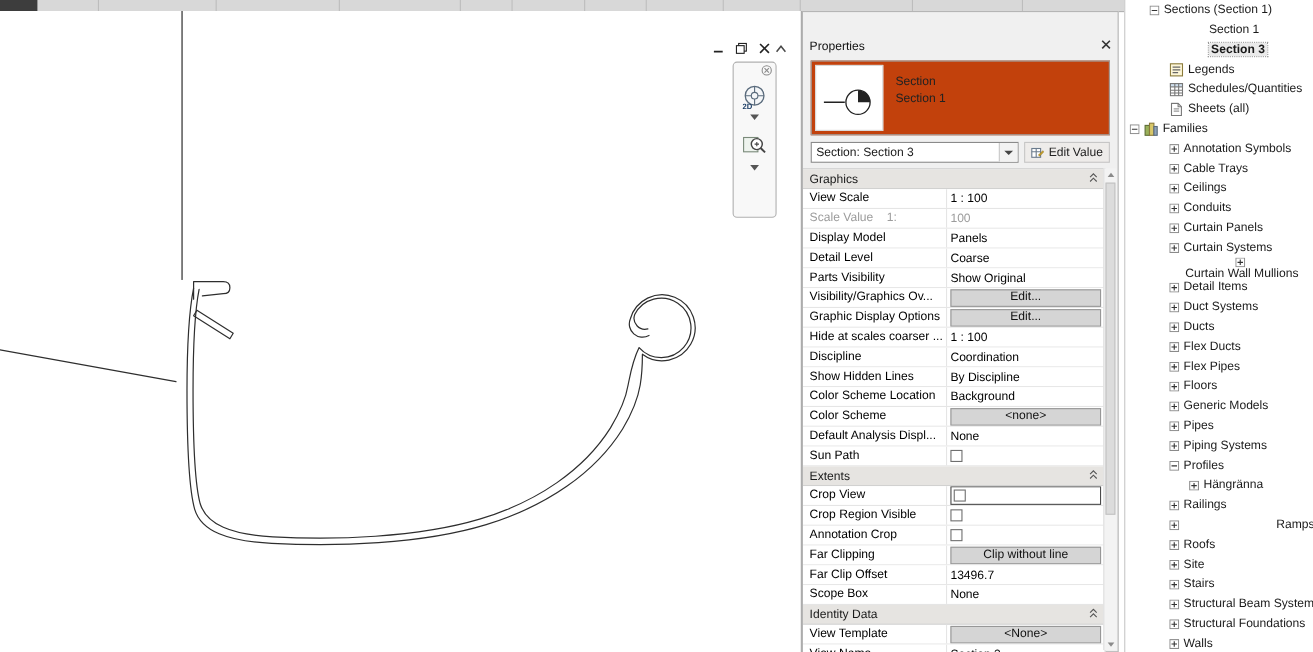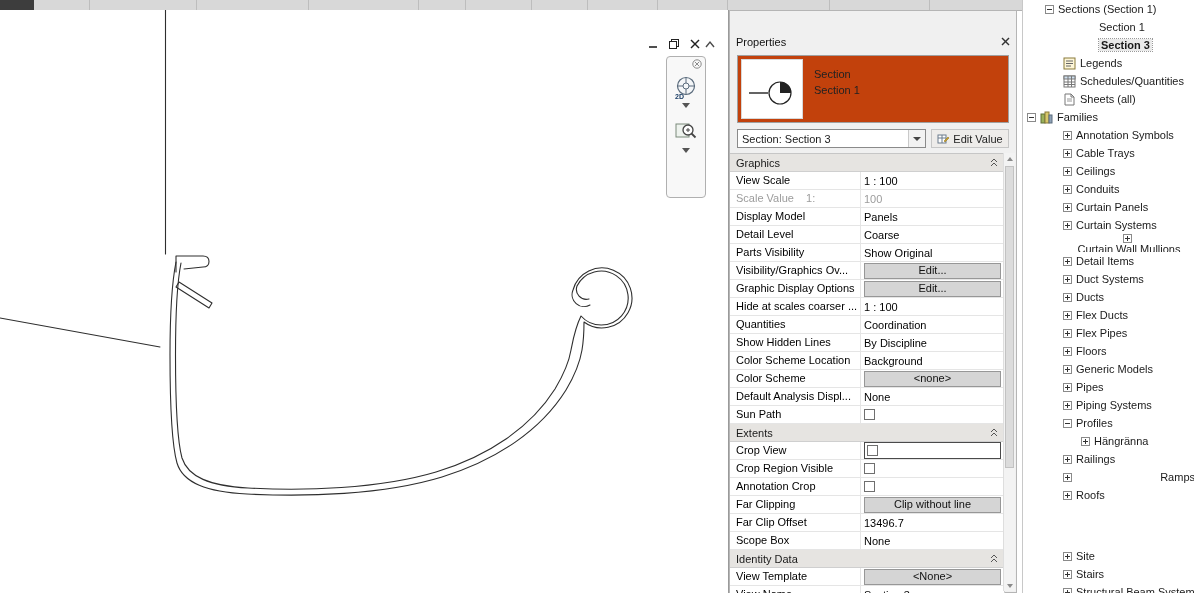--- a/index.html
+++ b/index.html
@@ -276,21 +276,21 @@
             <div class="cellbtn">Edit...</div>
           </div>
         </div>
         <div class="prow">
           <div class="plabel">Hide at scales coarser ...</div>
           <div class="pval">
             <span>1 : 100</span>
           </div>
         </div>
         <div class="prow">
-          <div class="plabel">Quantities</div>
+          <div class="plabel">Discipline</div>
           <div class="pval">
             <span>Coordination</span>
           </div>
         </div>
         <div class="prow">
           <div class="plabel">Show Hidden Lines</div>
           <div class="pval">
             <span>By Discipline</span>
           </div>
         </div>
@@ -661,21 +661,21 @@
         <div class="trow" style="padding-left: 40px;">
           <span class="exp">
             <svg width="9" height="9">
               <rect x="0.5" y="0.5" width="8" height="8" fill="#fff" stroke="#8a8a8a"></rect>
               <line x1="2" y1="4.5" x2="7" y2="4.5" stroke="#333"></line>
               <line x1="4.5" y1="2" x2="4.5" y2="7" stroke="#333"></line>
             </svg>
           </span>
           <span class="tlabel">Roofs</span>
         </div>
-        <div class="trow" style="padding-left: 40px; margin-top: 43px;">
+        <div class="trow" style="padding-left: 40px;">
           <span class="exp">
             <svg width="9" height="9">
               <rect x="0.5" y="0.5" width="8" height="8" fill="#fff" stroke="#8a8a8a"></rect>
               <line x1="2" y1="4.5" x2="7" y2="4.5" stroke="#333"></line>
               <line x1="4.5" y1="2" x2="4.5" y2="7" stroke="#333"></line>
             </svg>
           </span>
           <span class="tlabel">Site</span>
         </div>
         <div class="trow" style="padding-left: 40px;">

